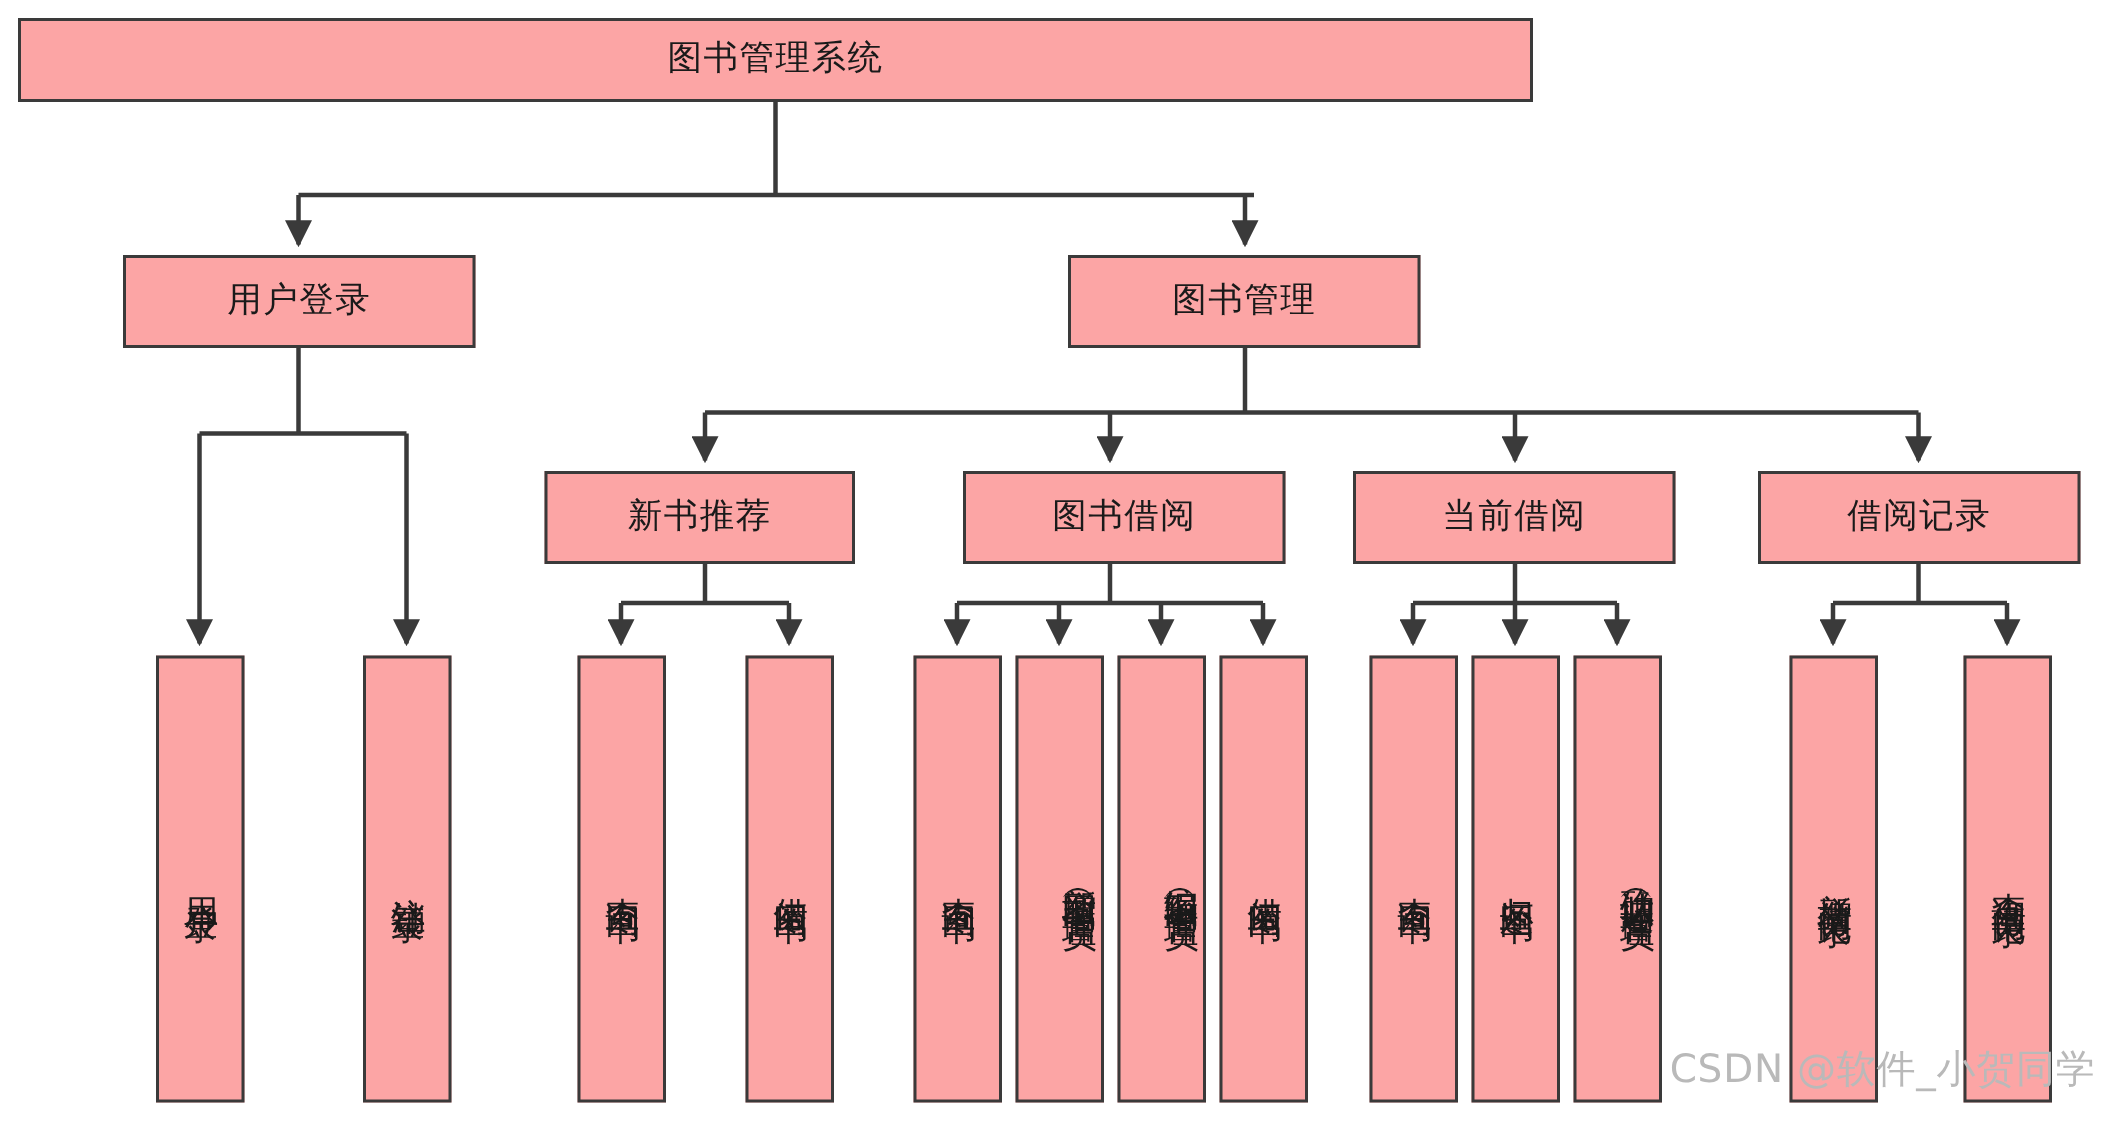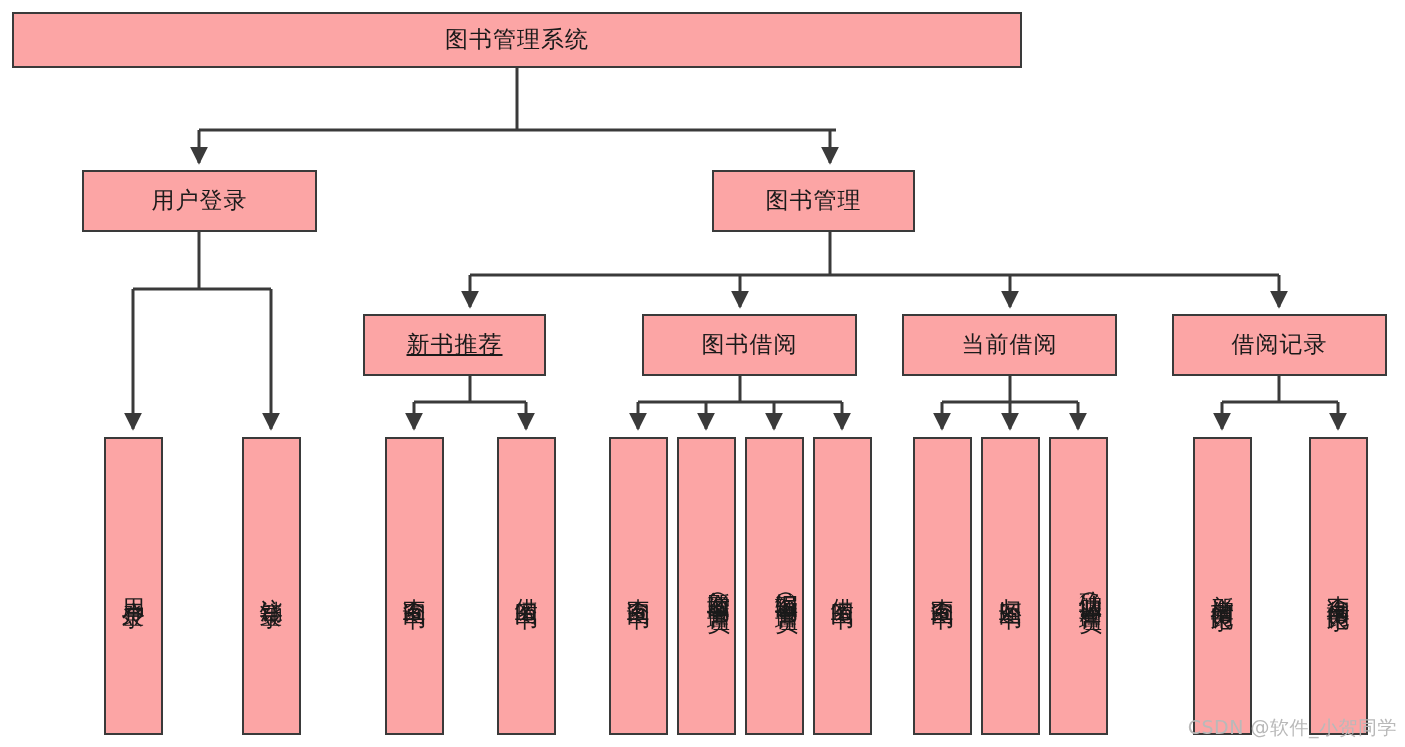--- a/index.html
+++ b/index.html
@@ -49,22 +49,22 @@
     padding: 4px 0;
     text-align: center;
   }
   .node.vert.topalign {
     align-items: flex-start;
     justify-content: center;
   }
   .watermark {
     position: absolute;
     right: 8px;
-    bottom: 6px;
-    font-size: 19px;
+    bottom: 17px;
+    font-size: 26px;
     color: #b9b9b9;
     letter-spacing: 0.5px;
     white-space: nowrap;
   }
 </style>
 </head>
 <body>
 
 <div id="canvas">
 
@@ -123,25 +123,25 @@
     </g>
   </svg>
 
   <div class="node horiz" style="left:12px; top:12px; width:1010px; height:56px;">
     <span>图书管理系统</span>
   </div>
 
   <div class="node horiz" style="left:82px; top:170px; width:235px; height:62px;">
     <span>用户登录</span>
   </div>
-  <div class="node horiz" style="left:712px; top:170px; width:203px; height:62px;">
+  <div class="node horiz" style="left:712px; top:170px; width:235px; height:62px;">
     <span>图书管理</span>
   </div>
 
-  <div class="node horiz" style="left:363px; top:314px; width:183px; height:62px;text-decoration:underline;">
+  <div class="node horiz" style="left:363px; top:314px; width:207px; height:62px;">
     <span>新书推荐</span>
   </div>
   <div class="node horiz" style="left:642px; top:314px; width:215px; height:62px;">
     <span>图书借阅</span>
   </div>
   <div class="node horiz" style="left:902px; top:314px; width:215px; height:62px;">
     <span>当前借阅</span>
   </div>
   <div class="node horiz" style="left:1172px; top:314px; width:215px; height:62px;">
     <span>借阅记录</span>

